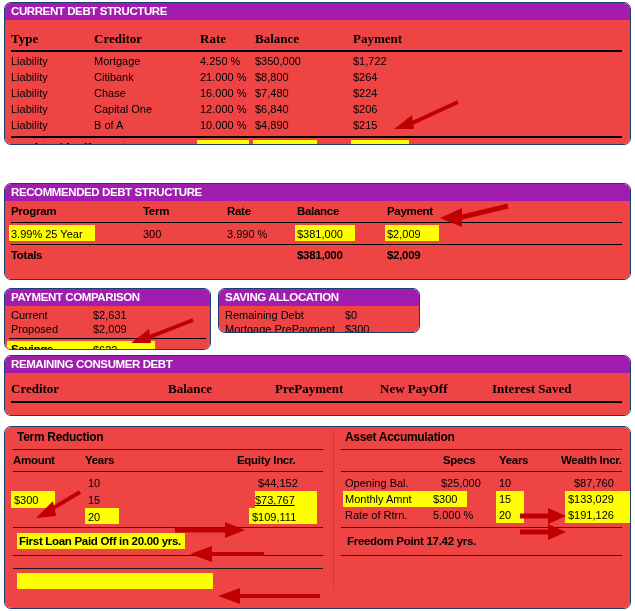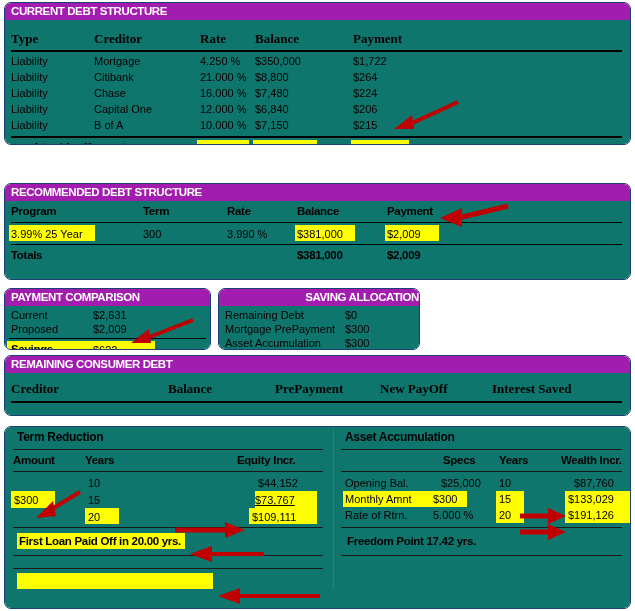--- a/index.html
+++ b/index.html
@@ -32,21 +32,21 @@
     font-size: 11.5px;
     letter-spacing: -0.4px;
     padding: 2px 0 2px 6px;
     line-height: 13px;
     font-family: "Liberation Sans", sans-serif;
     white-space: nowrap;
   }
 
   .body-area {
     position: relative;
-    background: #0f766e;
+    background: #ef4444;
     height: 100%;
   }
 
   .cell {
     position: absolute;
     white-space: nowrap;
     font-size: 11px;
     line-height: 12px;
   }
 
@@ -128,21 +128,21 @@
 
     <div class="cell" style="left:6px;  top:83px;">Liability</div>
     <div class="cell" style="left:89px; top:83px;">Capital One</div>
     <div class="cell" style="left:195px;top:83px;">12.000 %</div>
     <div class="cell" style="left:250px;top:83px;">$6,840</div>
     <div class="cell" style="left:348px;top:83px;">$206</div>
 
     <div class="cell" style="left:6px;  top:99px;">Liability</div>
     <div class="cell" style="left:89px; top:99px;">B of A</div>
     <div class="cell" style="left:195px;top:99px;">10.000 %</div>
-    <div class="cell" style="left:250px;top:99px;">$7,150</div>
+    <div class="cell" style="left:250px;top:99px;">$4,890</div>
     <div class="cell" style="left:348px;top:99px;">$215</div>
 
     <div class="rule rule-thick" style="left:6px; top:116px; width:611px;"></div>
 
     <div class="hl-block" style="left:192px; top:120px; width:52px;  height:15px;"></div>
     <div class="hl-block" style="left:248px; top:120px; width:64px;  height:15px;"></div>
     <div class="hl-block" style="left:346px; top:120px; width:58px;  height:15px;"></div>
 
     <div class="cell bold-serif" style="left:6px;  top:122px;">Total (Paid Off Items)</div>
     <div class="cell" style="left:195px;top:123px;">5.116 %</div>
@@ -205,21 +205,21 @@
     <div class="cell hdr-sans" style="left:6px;  top:37px;">Savings</div>
     <div class="cell" style="left:88px; top:38px;">$622</div>
   </div>
 </div>
 
 <svg class="arrow" style="left:115px; top:316px;" width="85" height="32" viewBox="0 0 85 32">
   <line x1="78" y1="4" x2="32" y2="22" stroke="#c00000" stroke-width="4"></line>
   <polygon points="16,27 34,13 36,27" fill="#c00000"></polygon>
 </svg>
 
-<div class="panel" style="left:218px; top:288px; width:202px; height:62px;text-align:right;">
+<div class="panel" style="left:218px; top:288px; width:202px; height:45px;">
   <div class="bar">SAVING ALLOCATION</div>
   <div class="body-area">
     <div class="cell" style="left:6px;  top:3px;">Remaining Debt</div>
     <div class="cell" style="left:126px;top:3px;">$0</div>
     <div class="cell" style="left:6px;  top:17px;">Mortgage PrePayment</div>
     <div class="cell" style="left:126px;top:17px;">$300</div>
     <div class="cell" style="left:6px;  top:31px;">Asset Accumulation</div>
     <div class="cell" style="left:126px;top:31px;">$300</div>
   </div>
 </div>

